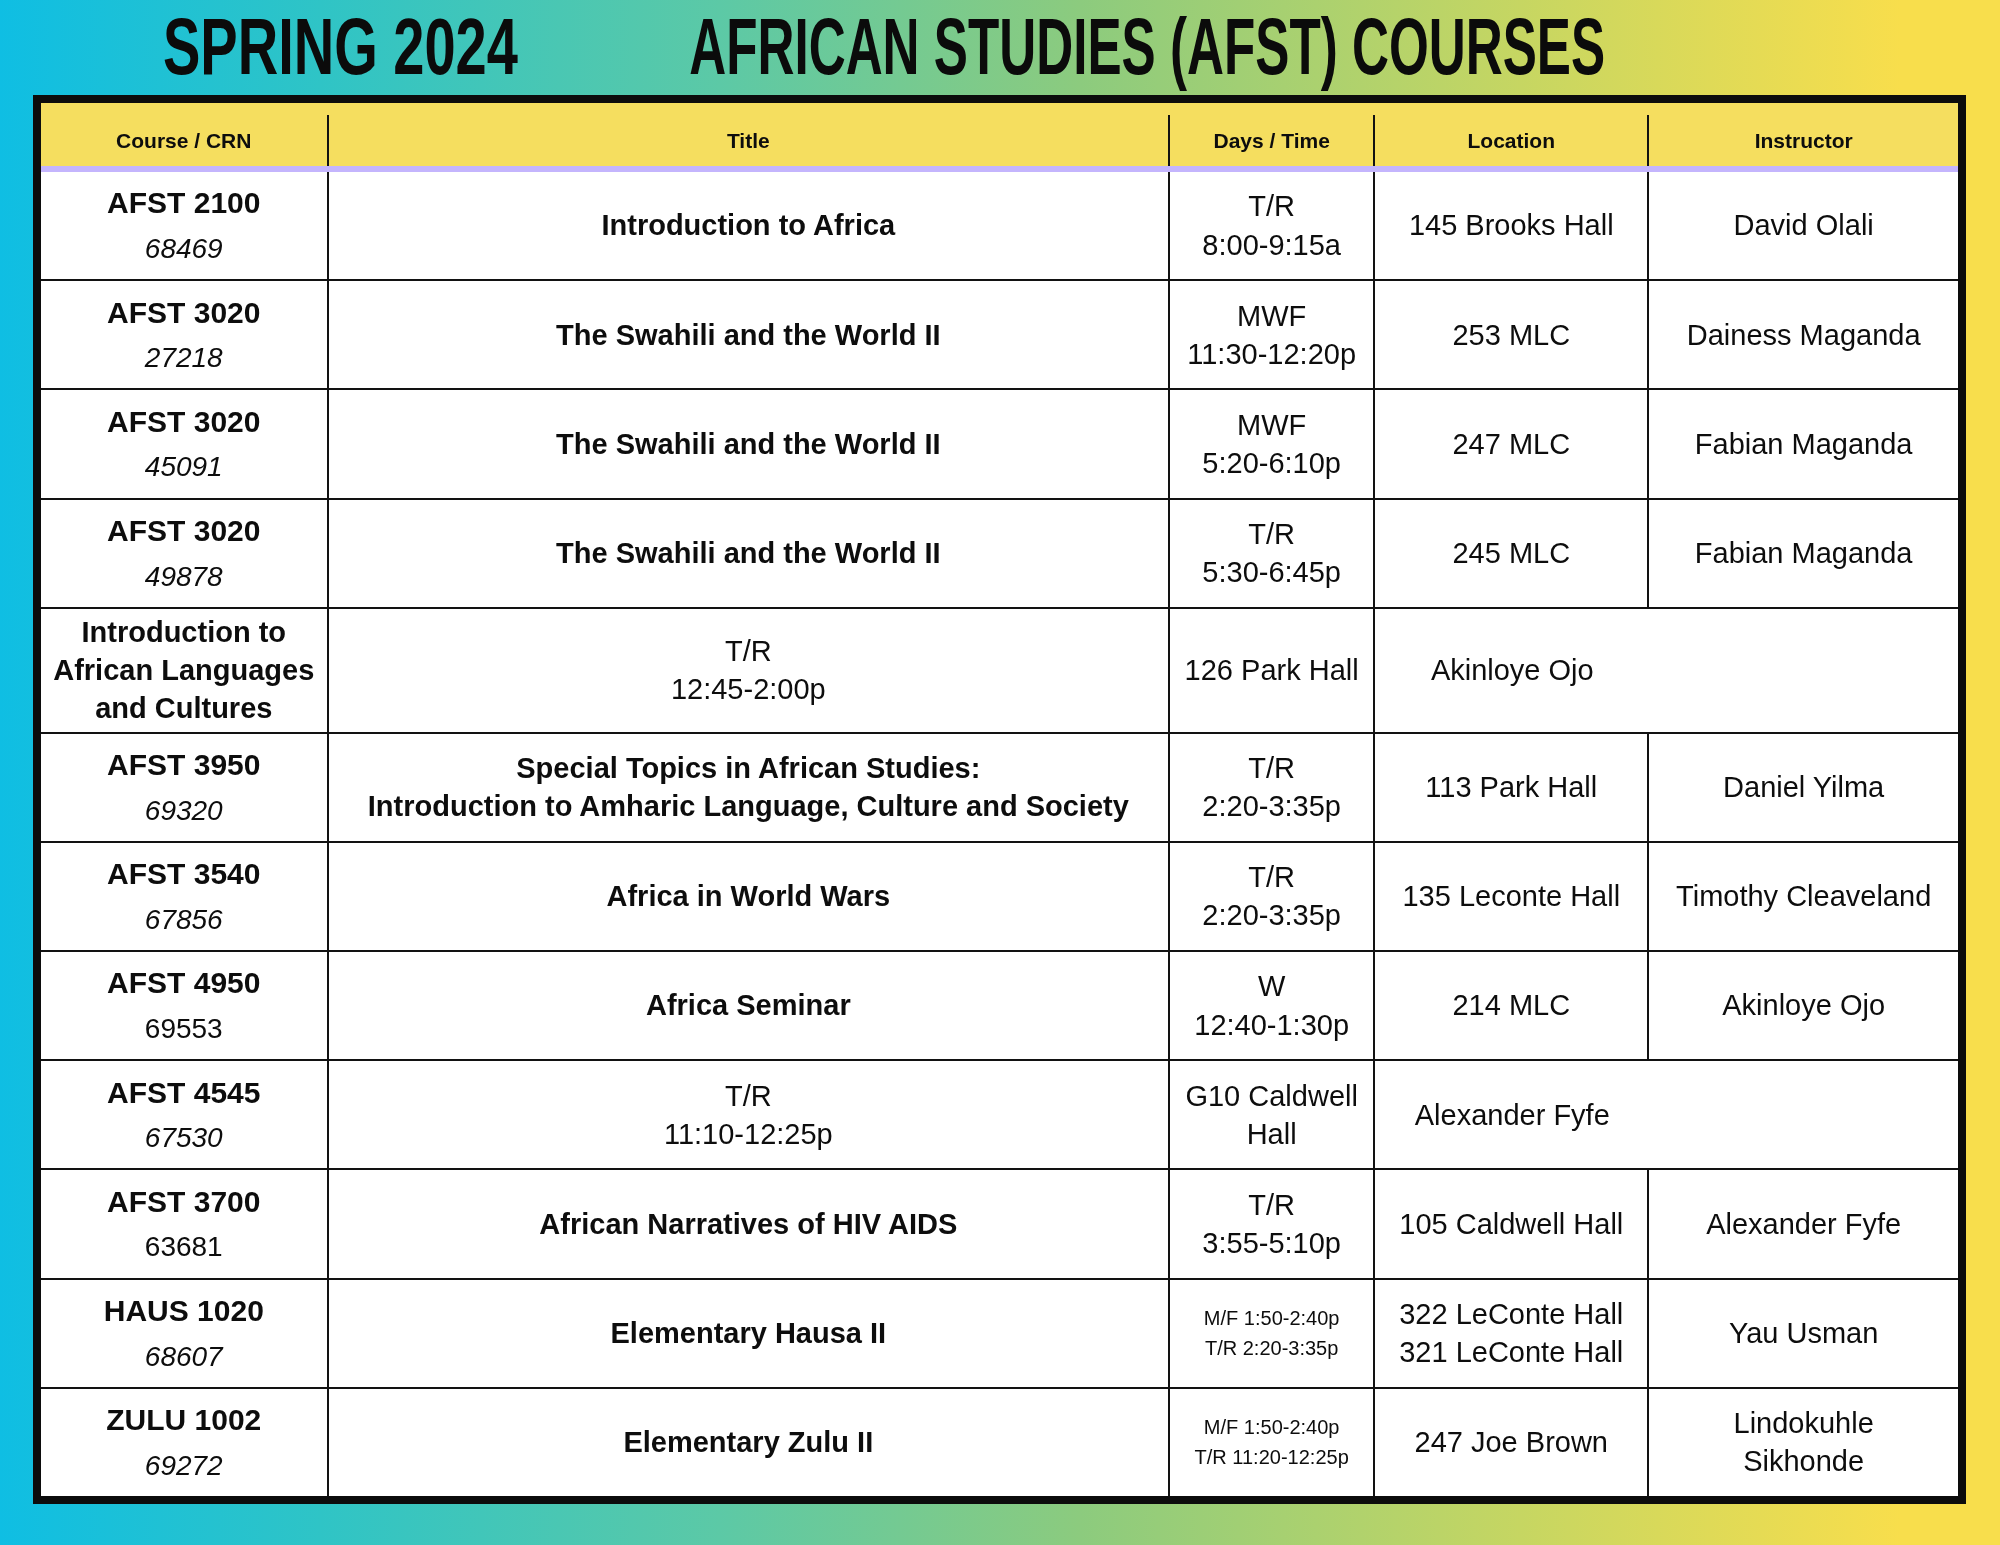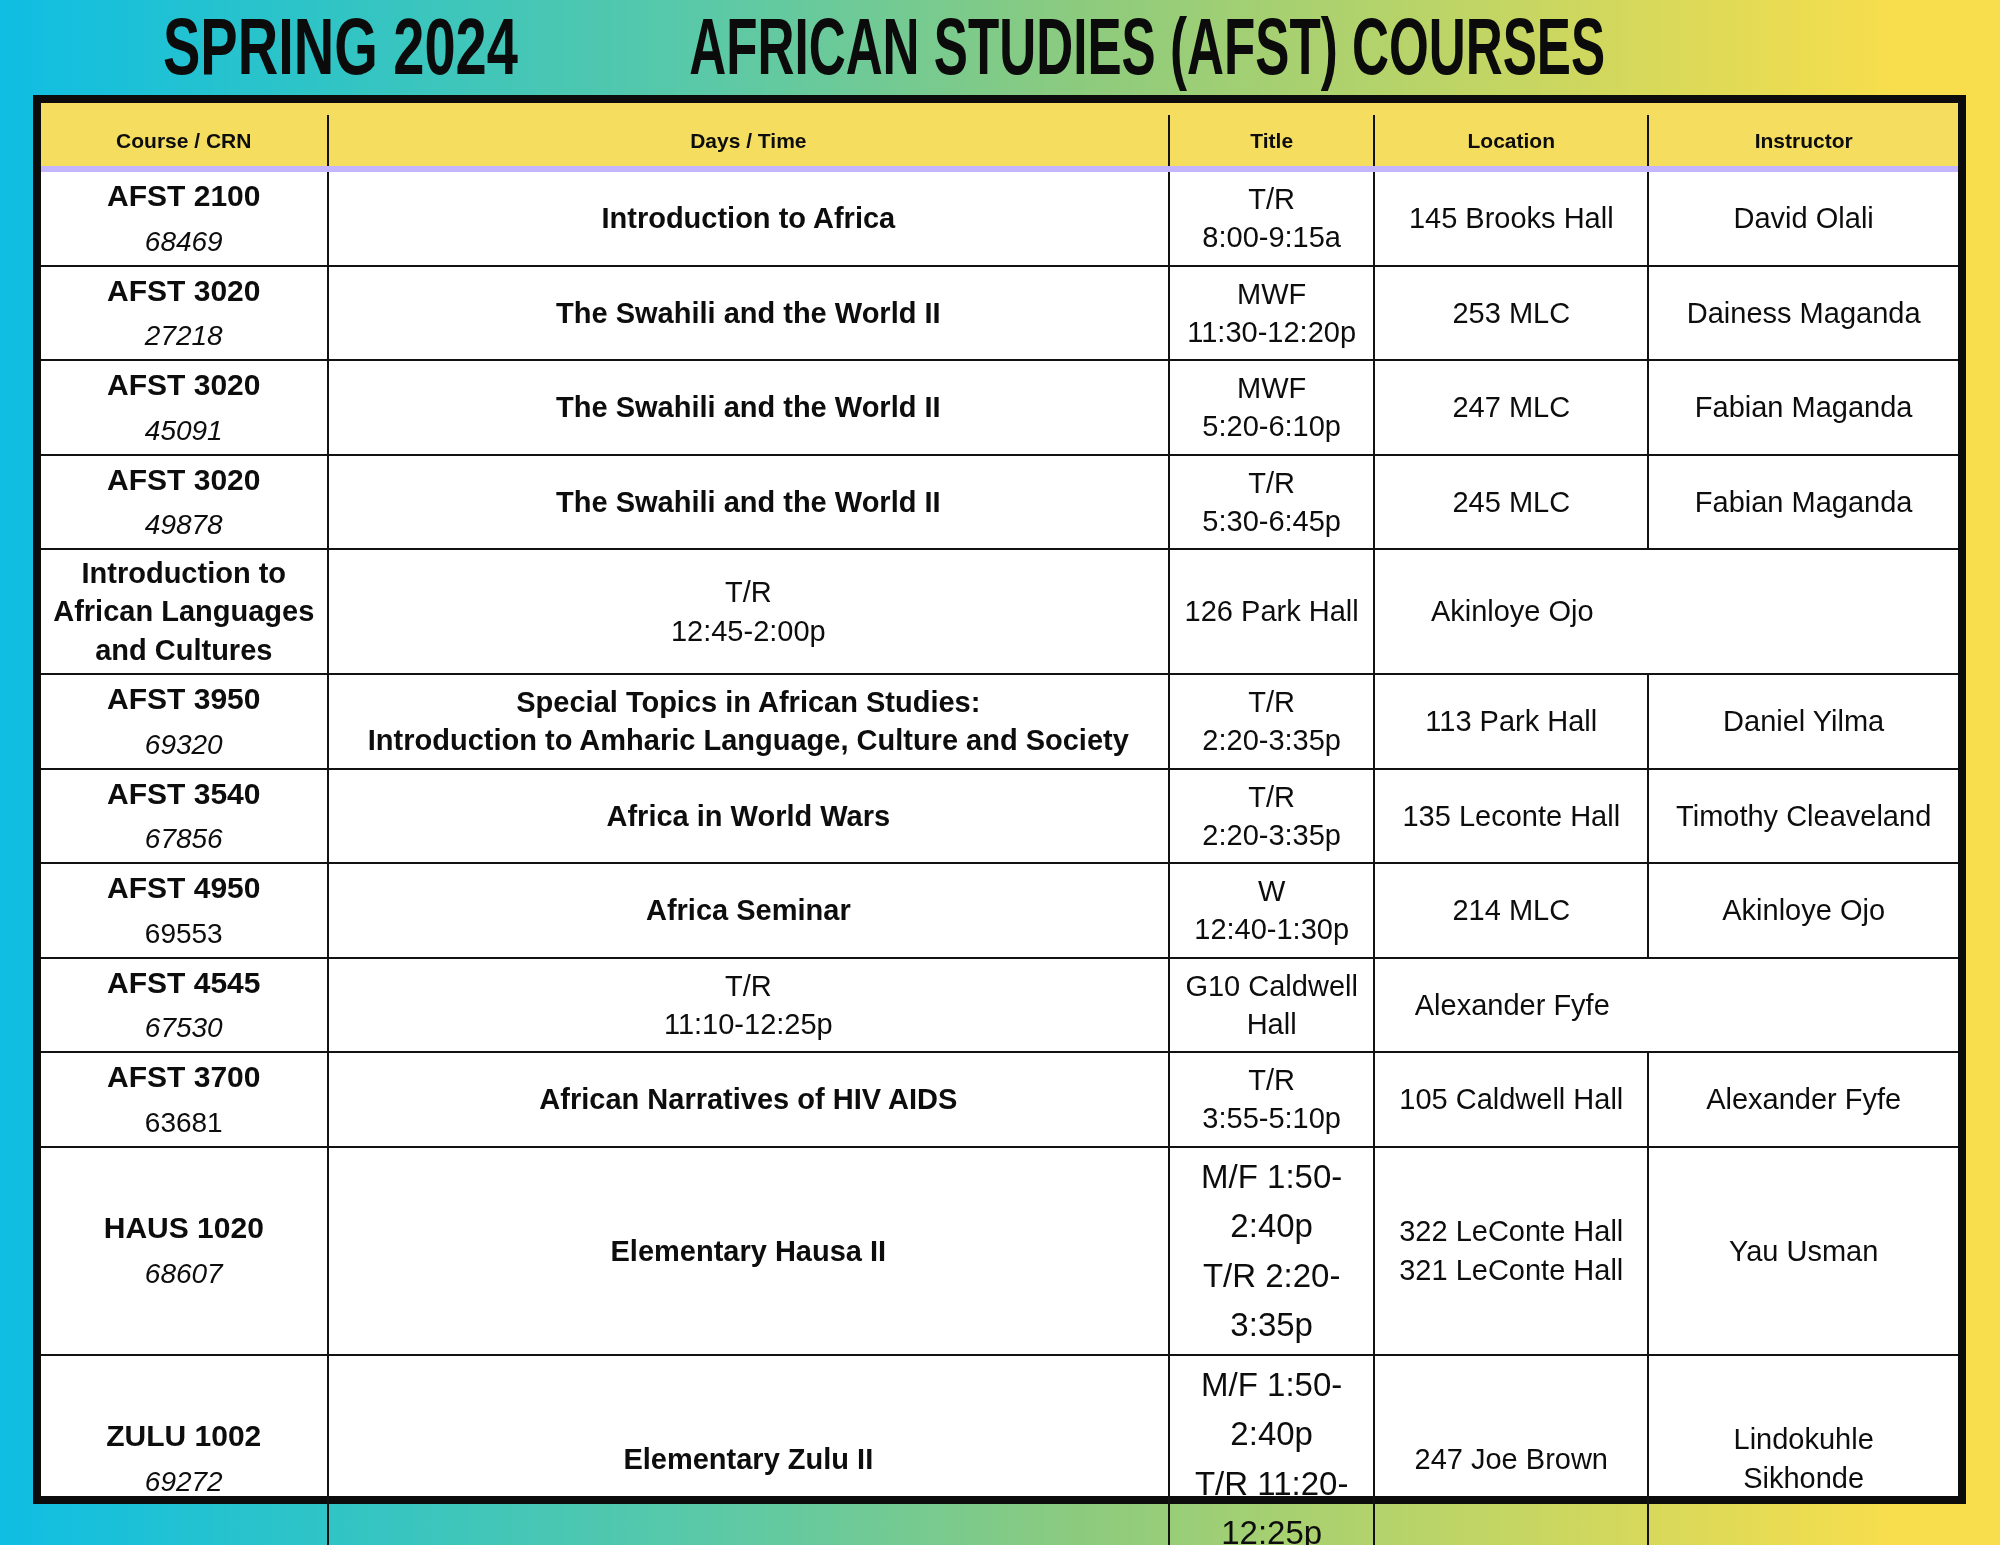--- a/index.html
+++ b/index.html
@@ -50,36 +50,36 @@
     text-align:center; padding:4px 6px;
     font-size:29px; line-height:1.32;
     white-space:pre-line;
   }
   .td:not(:last-child), .th:not(:last-child){ border-right:2px solid #121212; }
   .th{ font-weight:700; font-size:21px;margin-top:12px; }
   .course{ font-weight:700; font-size:30px; }
   .crn{ font-style:italic; font-size:28px; margin-top:8px; }
   .crn.upright{ font-style:normal; }
   .col-title{ font-weight:700; }
-  .td.small{ font-size:33px; line-height:1.5; padding:4px 2px; }
+  .td.small{ font-size:20px; line-height:1.5; padding:4px 2px; }
 </style>
 </head>
 <body>
 
 <div class="banner">
   <div class="big-title title-left">SPRING 2024</div>
   <div class="big-title title-right">AFRICAN STUDIES (AFST) COURSES</div>
 </div>
 
 <div class="schedule">
 
   <div class="tr thead">
     <div class="th">Course / CRN</div>
+    <div class="th">Title</div>
     <div class="th">Days / Time</div>
-    <div class="th">Title</div>
     <div class="th">Location</div>
     <div class="th">Instructor</div>
   </div>
 
   <div class="tr">
     <div class="td">
       <div class="course">AFST 2100</div>
       <div class="crn">68469</div>
     </div>
     <div class="td col-title">Introduction to Africa</div>

